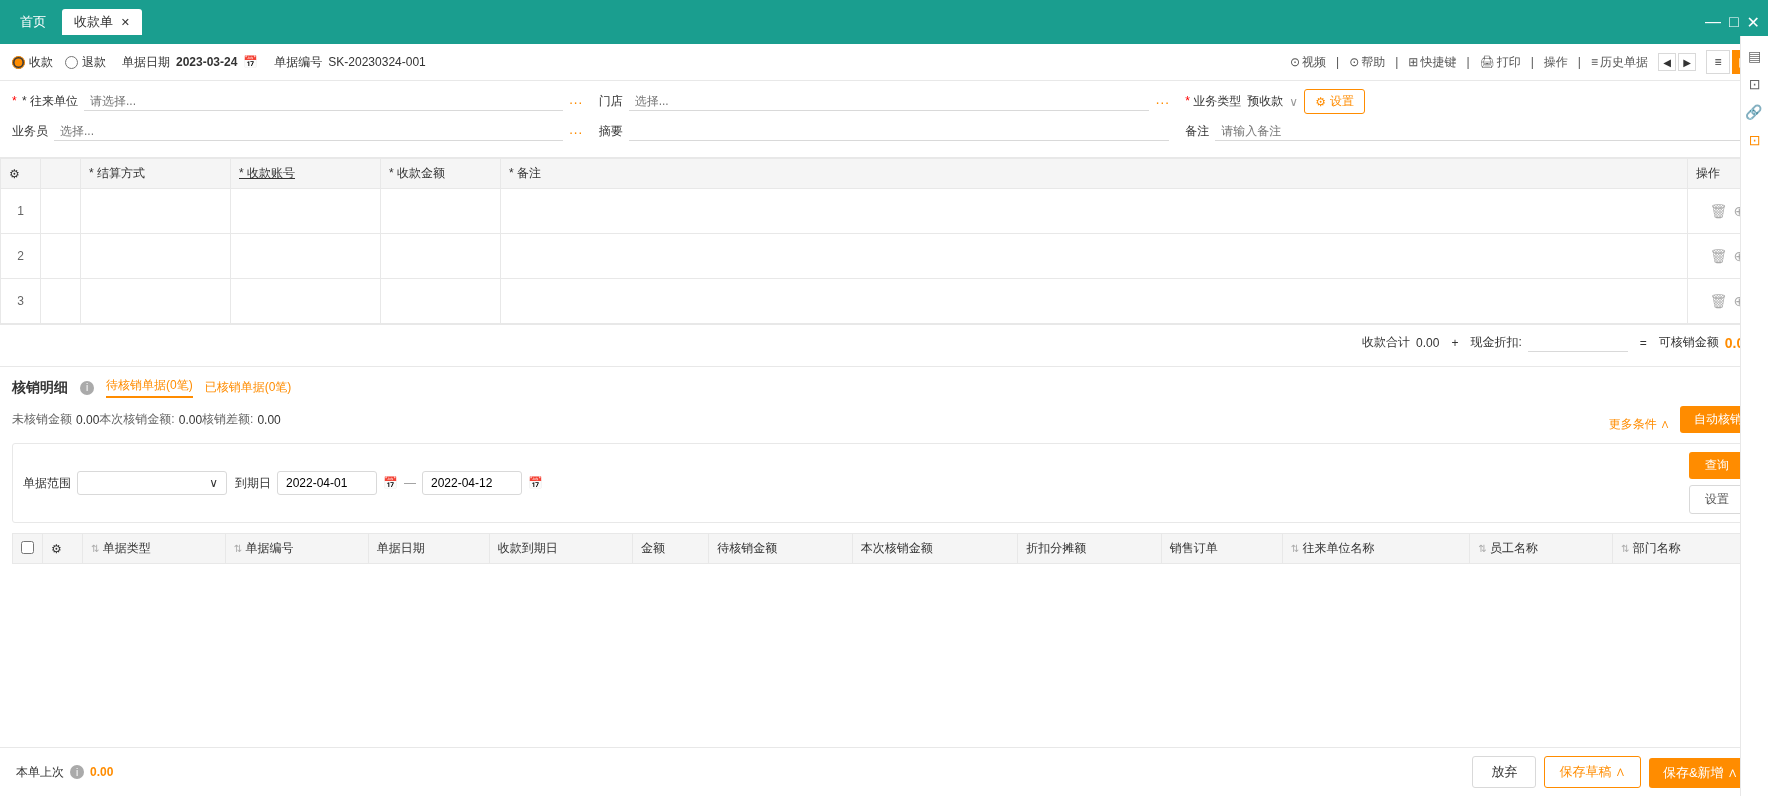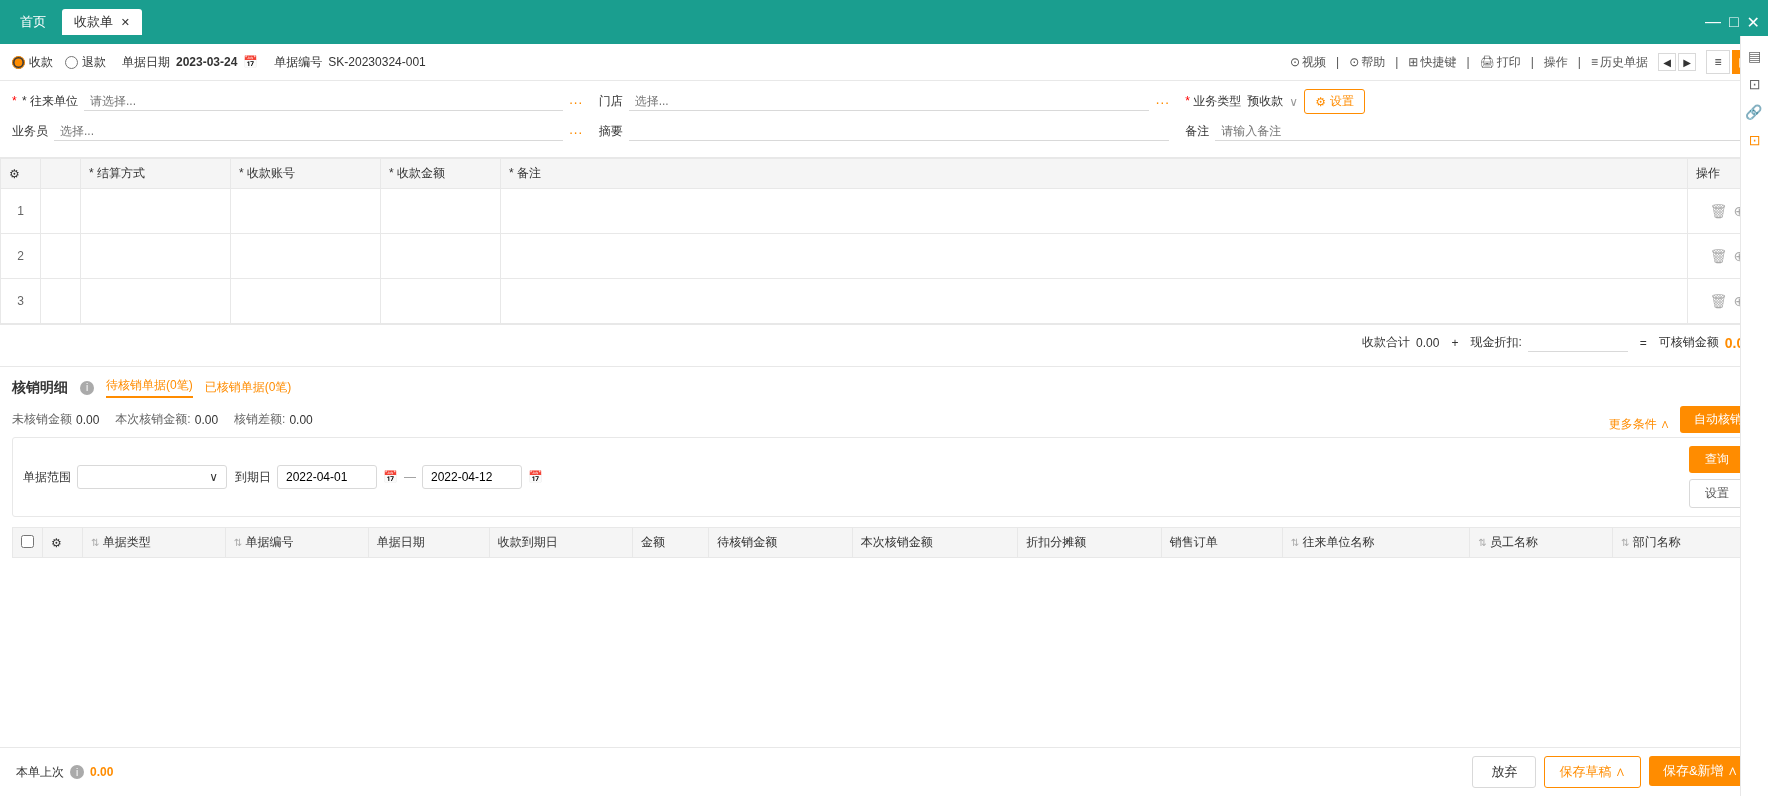--- a/index.html
+++ b/index.html
@@ -72,21 +72,21 @@
       border: 1px solid #e8e8e8; padding: 0; height: 44px;
     }
     .data-table td input {
       width: 100%; height: 100%; border: none; outline: none; padding: 4px 8px; font-size: 12px; background: transparent;
     }
     .row-num { text-align: center; color: #666; font-size: 12px; width: 40px; }
     .action-cell { display: flex; align-items: center; justify-content: center; gap: 6px; height: 44px; }
     .action-icon { color: #aaa; cursor: pointer; font-size: 14px; }
     .gear-th { text-align: center; width: 40px; }
     .col-settle { width: 150px; }
-    .col-account { width: 150px; }
+    .col-account { width: 150px; text-decoration: underline; }
     .col-amount { width: 120px; }
     .col-action { width: 80px; text-align: center; }
 
     
     .summary-row {
       display: flex; align-items: center; justify-content: flex-end;
       padding: 8px 16px; background: #fff; border-top: 1px solid #e8e8e8; gap: 12px;
       font-size: 12px;
     }
     .summary-item { display: flex; align-items: center; gap: 6px; }
@@ -97,21 +97,21 @@
 
     
     .verify-section { background: #fff; margin-top: 6px; border-top: 1px solid #e8e8e8; padding: 10px 12px; flex: 1; overflow: hidden; }
     .verify-header { display: flex; align-items: center; gap: 12px; margin-bottom: 8px; }
     .verify-title { font-size: 14px; font-weight: bold; color: #333; }
     .verify-tab { color: #ff8c00; cursor: pointer; font-size: 12px; }
     .verify-tab.active { border-bottom: 2px solid #ff8c00; padding-bottom: 2px; }
     .info-icon { width: 14px; height: 14px; border-radius: 50%; background: #aaa; color: #fff; display: inline-flex; align-items: center; justify-content: center; font-size: 10px; cursor: pointer; }
 
     
-    .stats-row { display: flex; align-items: center; gap: 16px; margin-bottom: 4px; font-size: 12px; }
+    .stats-row { display: flex; align-items: center; margin-bottom: 10px; font-size: 12px; }
     .stat-item { display: flex; align-items: center; gap: 4px; }
     .stat-label { color: #666; }
     .stat-value { color: #333; }
     .stat-right { margin-left: auto; display: flex; align-items: flex-end; gap: 10px; }
     .filter-btn { color: #ff8c00; cursor: pointer; font-size: 12px; display: flex; align-items: center; gap: 4px; }
     .auto-verify-btn {
       background: #ff8c00; color: #fff; border: none; padding: 5px 14px;
       border-radius: 3px; cursor: pointer; font-size: 12px;
     }
 
@@ -135,21 +135,21 @@
     .sort-icon { color: #aaa; font-size: 10px; }
     .checkbox-th { width: 30px; text-align: center; }
 
     
     .footer-bar {
       display: flex; align-items: center; justify-content: space-between;
       padding: 8px 16px; background: #fff; border-top: 1px solid #e8e8e8;
       position: fixed; bottom: 0; width: 1768px;
     }
     .footer-left { display: flex; align-items: center; gap: 6px; font-size: 12px; }
-    .footer-right { display: flex; align-items: flex-start; gap: 8px; }
+    .footer-right { display: flex; align-items: flex-end; gap: 8px; }
     .discard-btn { border: 1px solid #d9d9d9; background: #fff; padding: 6px 18px; border-radius: 3px; cursor: pointer; font-size: 13px; color: #333; }
     .save-draft-btn { border: 1px solid #ff8c00; background: #fff; color: #ff8c00; padding: 6px 14px; border-radius: 3px; cursor: pointer; font-size: 13px; display: flex; align-items: center; gap: 4px; }
     .save-new-btn { background: #ff8c00; color: #fff; border: none; padding: 6px 14px; border-radius: 3px; cursor: pointer; font-size: 13px; display: flex; align-items: center; gap: 4px; }
 
     
     .right-sidebar {
       position: fixed; right: 0; top: 36px; width: 28px; display: flex; flex-direction: column;
       align-items: center; gap: 4px; padding: 8px 0; background: #fff; border-left: 1px solid #e8e8e8;
       height: calc(796px - 36px);
     }

